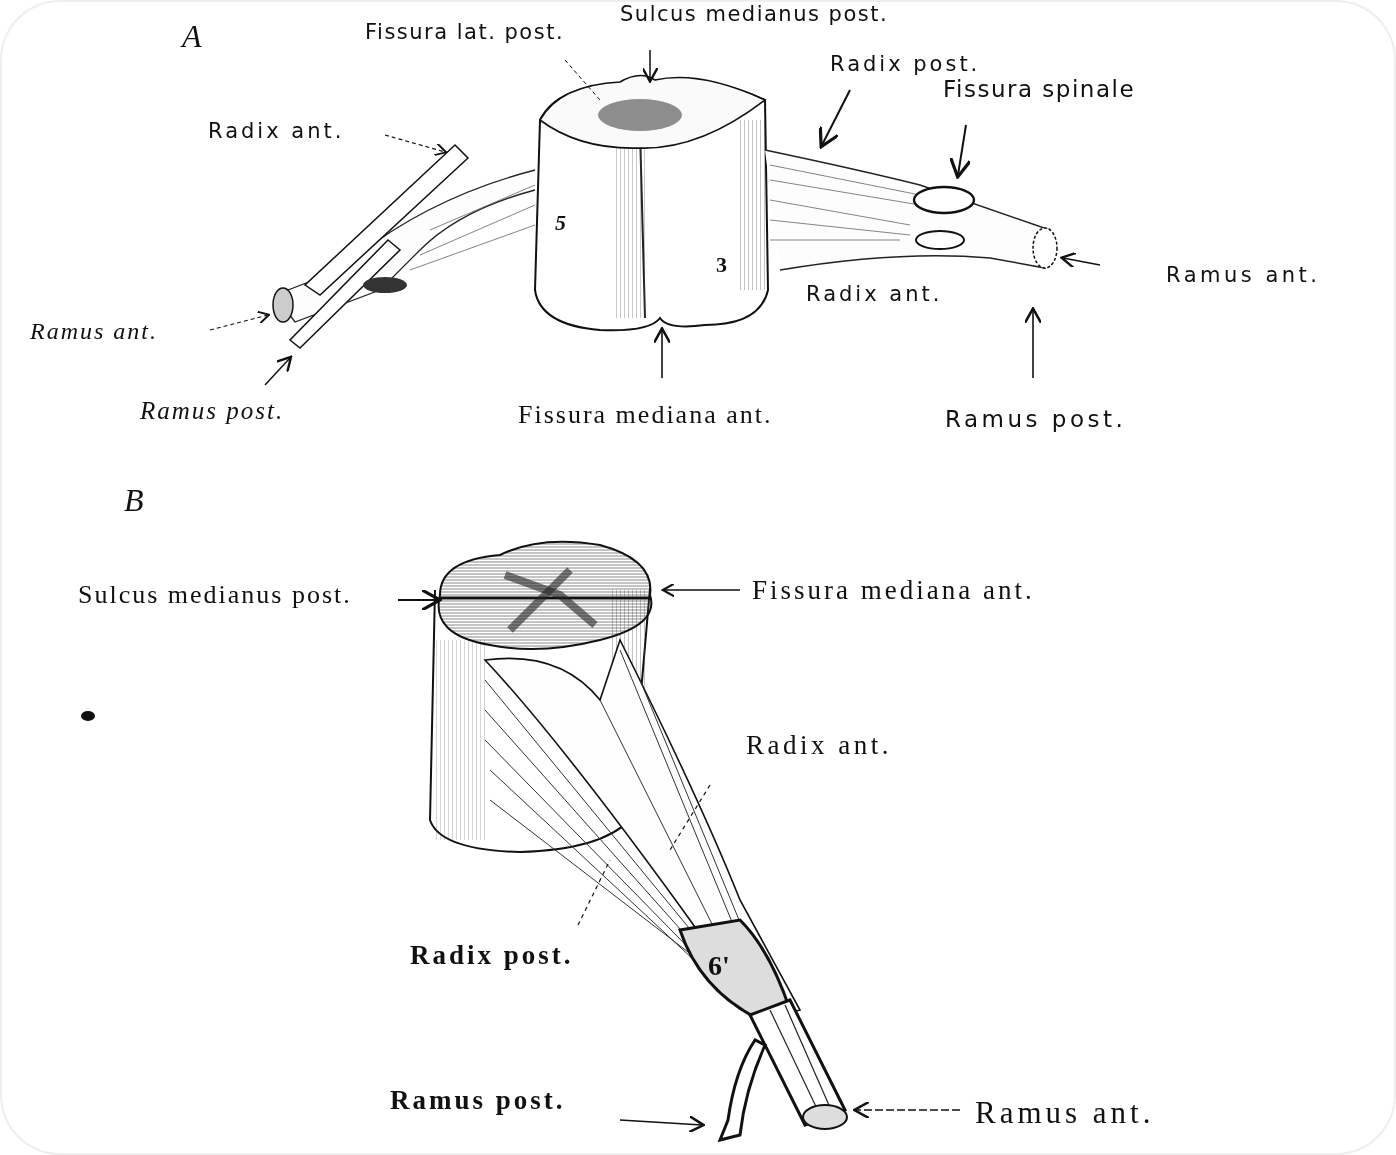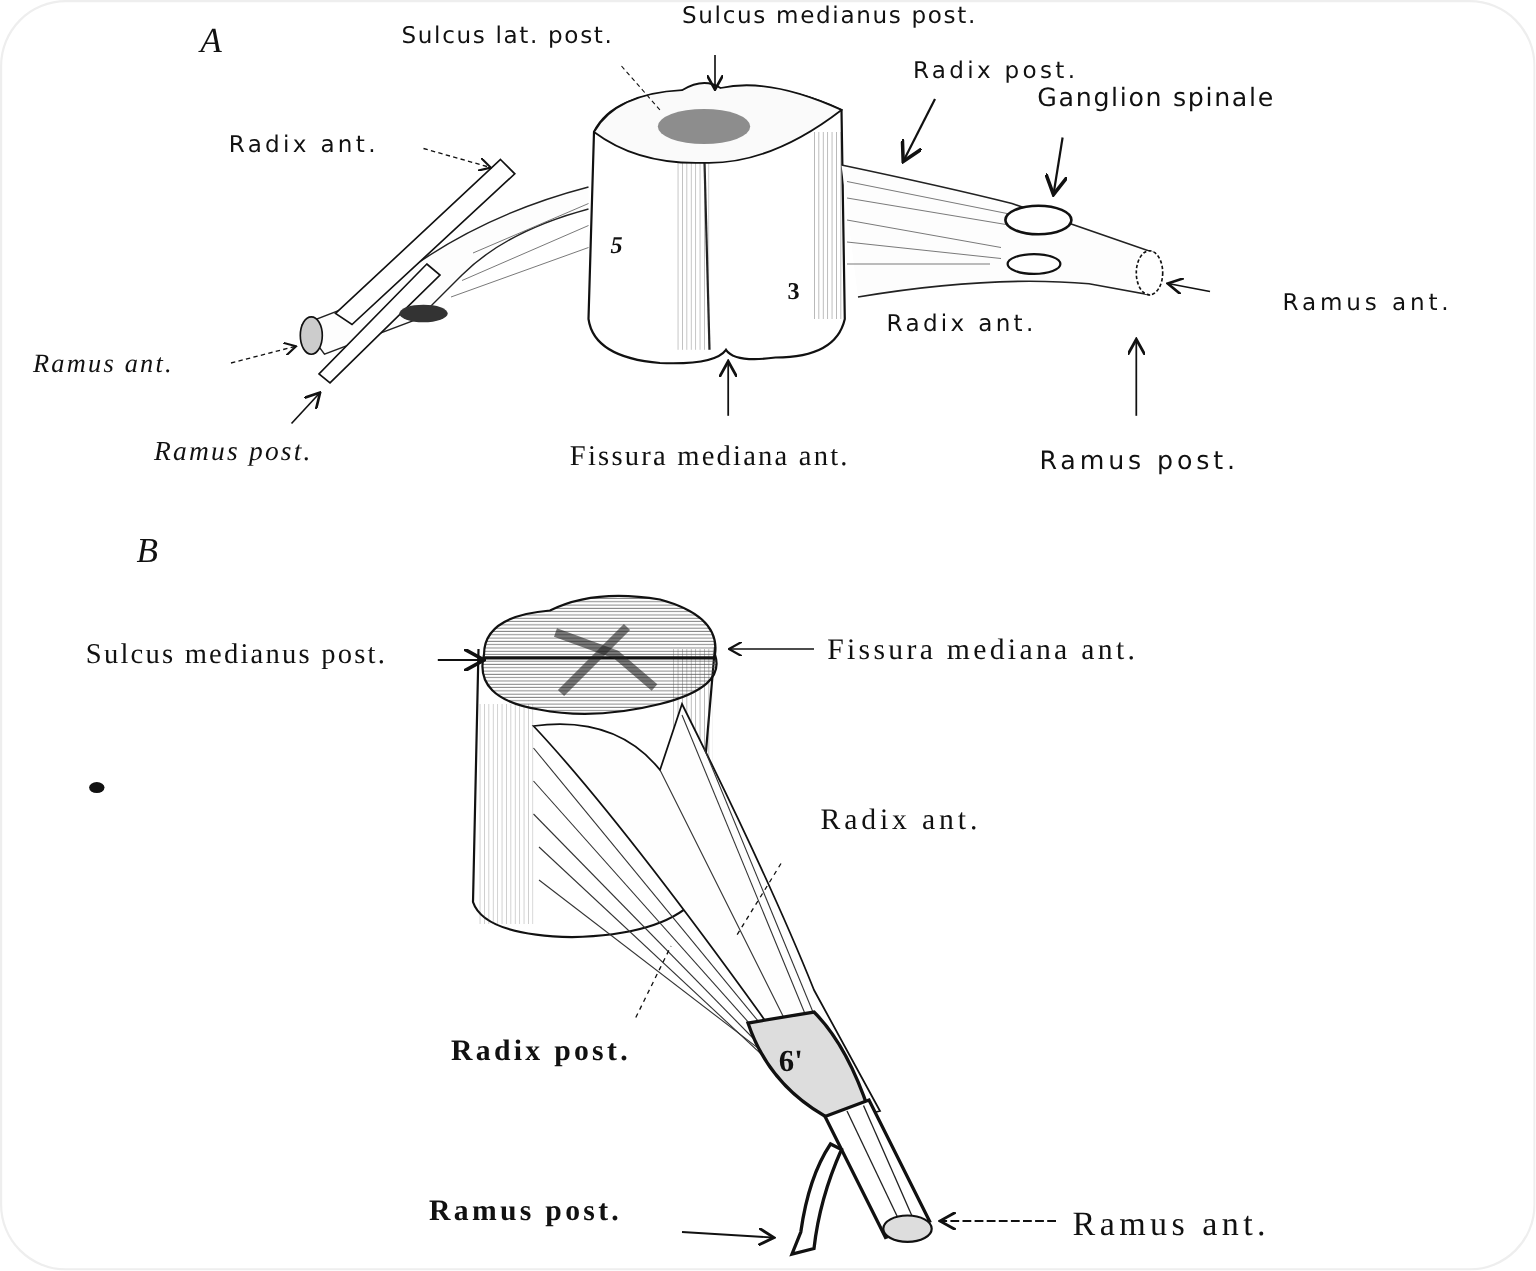--- a/index.html
+++ b/index.html
@@ -117,24 +117,24 @@
     <line x1="710" y1="785" x2="670" y2="850" stroke="#111" stroke-width="1.2" stroke-dasharray="4 4"></line>
     <line x1="578" y1="925" x2="610" y2="860" stroke="#111" stroke-width="1.2" stroke-dasharray="4 4"></line>
     <line x1="620" y1="1120" x2="702" y2="1125" stroke="#111" stroke-width="1.6" marker-end="url(#ah)"></line>
     <line x1="960" y1="1110" x2="856" y2="1110" stroke="#111" stroke-width="1.6" stroke-dasharray="8 3" marker-end="url(#ah)"></line>
 
     <ellipse cx="88" cy="716" rx="7" ry="5" fill="#111"></ellipse>
   </g>
 </svg>
 
 <div class="panel-letter" style="left:182px;top:18px;">A</div>
-<div class="lbl sans" style="left:365px;top:20px;">Sulcus lat. post.</div>
+<div class="lbl sans" style="left:365px;top:20px;">Fissura lat. post.</div>
 <div class="lbl sans" style="left:620px;top:2px;">Sulcus medianus post.</div>
 <div class="lbl sans" style="left:830px;top:52px;letter-spacing:3px;">Radix post.</div>
-<div class="lbl sans" style="left:943px;top:76px;font-size:23px;">Ganglion spinale</div>
+<div class="lbl sans" style="left:943px;top:76px;font-size:23px;">Fissura spinale</div>
 <div class="lbl sans" style="left:208px;top:119px;letter-spacing:3px;">Radix ant.</div>
 <div class="lbl sans" style="left:806px;top:282px;letter-spacing:3px;">Radix ant.</div>
 <div class="lbl sans" style="left:1166px;top:263px;letter-spacing:3.5px;">Ramus ant.</div>
 <div class="lbl ital" style="left:30px;top:318px;font-size:24px;">Ramus ant.</div>
 <div class="lbl ital" style="left:140px;top:397px;font-size:25px;">Ramus post.</div>
 <div class="lbl" style="left:518px;top:400px;font-size:26px;">Fissura mediana ant.</div>
 <div class="lbl sans" style="left:945px;top:406px;font-size:23px;letter-spacing:3.5px;">Ramus post.</div>
 <div class="fig-num" style="left:555px;top:210px;font-style:italic;">5</div>
 <div class="fig-num" style="left:716px;top:252px;">3</div>
 

